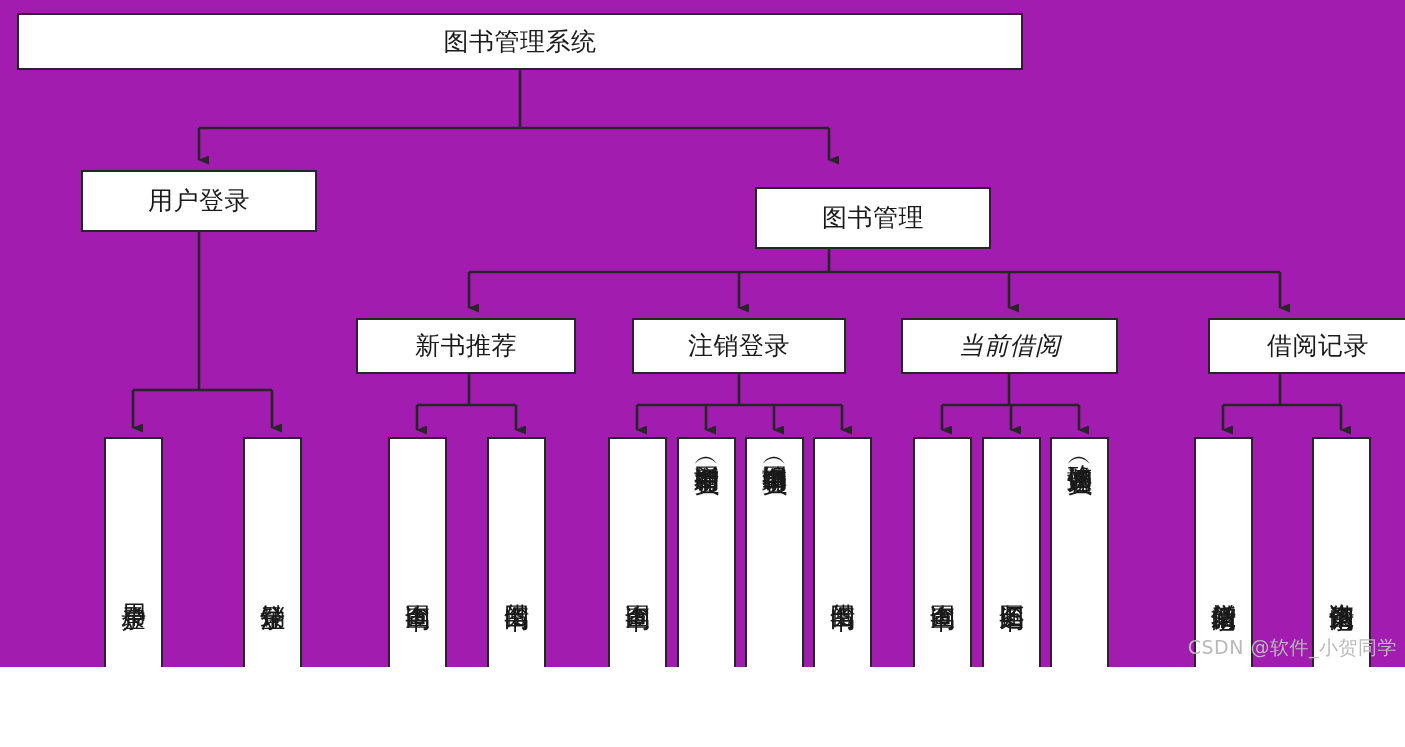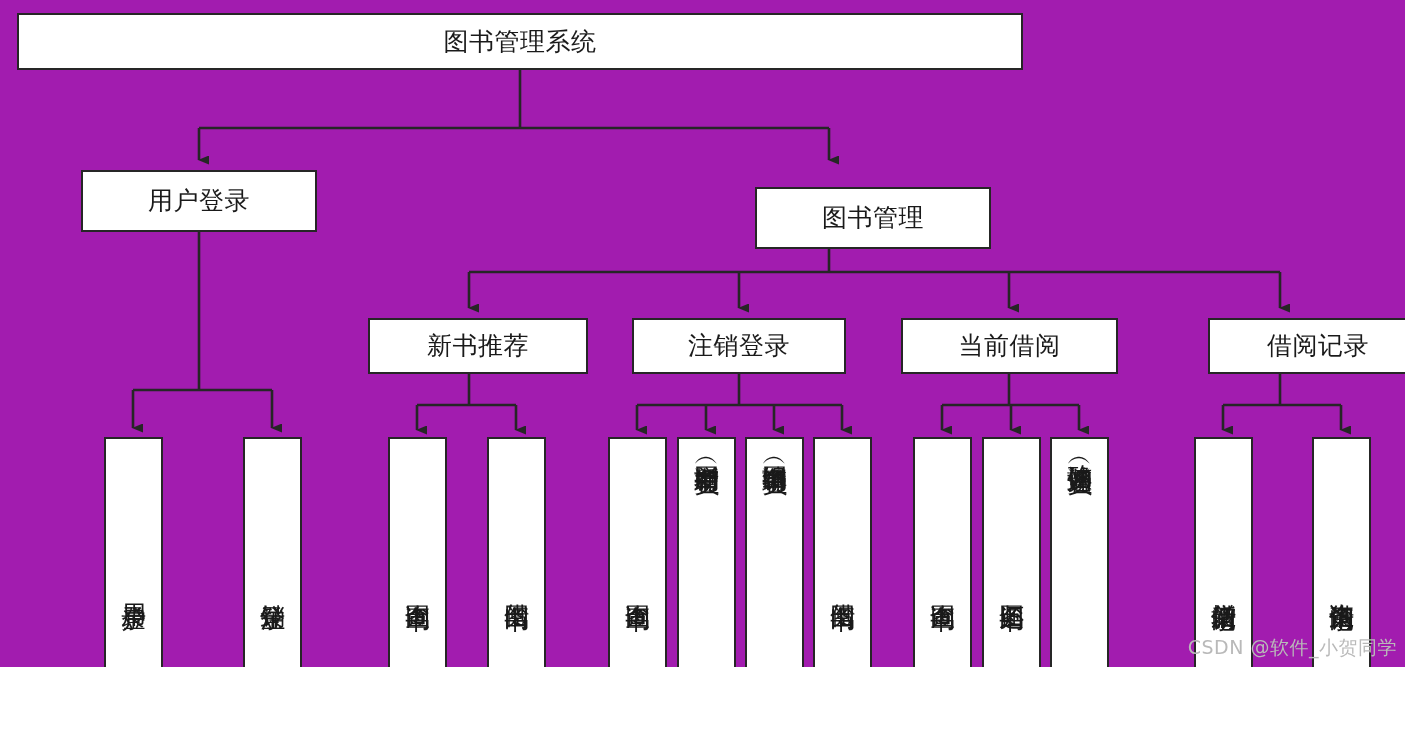--- a/index.html
+++ b/index.html
@@ -134,27 +134,27 @@
     <span class="node-label-h">图书管理系统</span>
   </div>
 
   <div class="node-box" style="left:81px; top:170px; width:236px; height:62px;">
     <span class="node-label-h">用户登录</span>
   </div>
   <div class="node-box" style="left:711px; top:187px; width:236px; height:62px;margin-left:44px;">
     <span class="node-label-h">图书管理</span>
   </div>
 
-  <div class="node-box" style="left:368px; top:318px; width:220px; height:56px;">
+  <div class="node-box" style="left:356px; top:318px; width:220px; height:56px;">
     <span class="node-label-h">新书推荐</span>
   </div>
   <div class="node-box" style="left:632px; top:318px; width:214px; height:56px;">
     <span class="node-label-h">注销登录</span>
   </div>
-  <div class="node-box" style="left:901px; top:318px; width:217px; height:56px;">
+  <div class="node-box" style="left:901px; top:318px; width:217px; height:56px;font-style:italic;">
     <span class="node-label-h">当前借阅</span>
   </div>
   <div class="node-box" style="left:1208px; top:318px; width:220px; height:56px;">
     <span class="node-label-h">借阅记录</span>
   </div>
 
   <div class="node-box leaf-box" style="left:104px; top:437px; width:59px; height:296px;">
     <span class="node-label-v">用户登录</span>
   </div>
   <div class="node-box leaf-box" style="left:243px; top:437px; width:59px; height:296px;">

